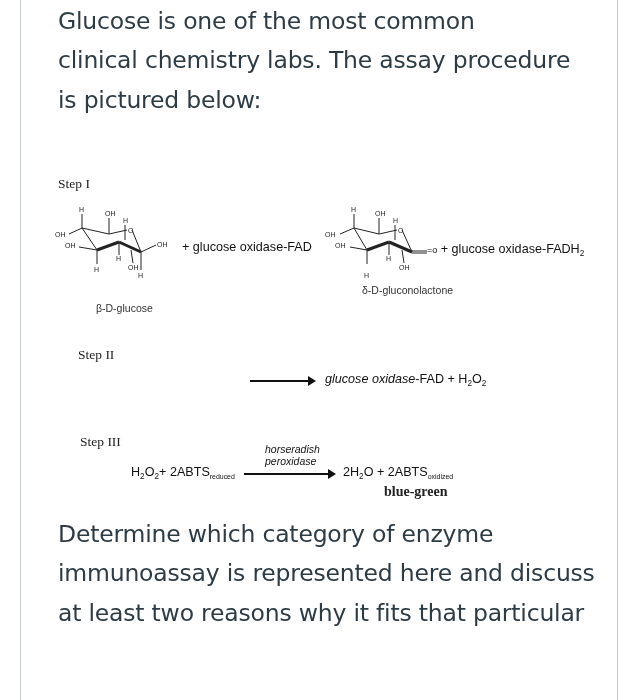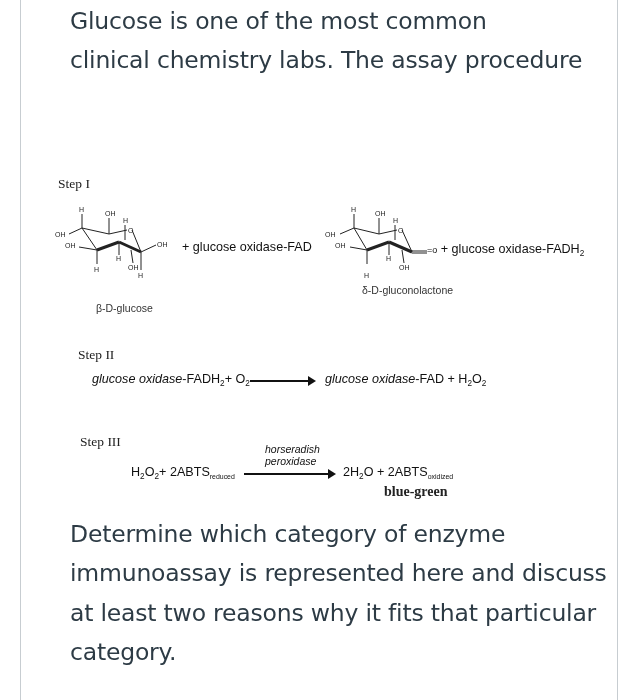--- a/index.html
+++ b/index.html
@@ -1,19 +1,19 @@
 <!DOCTYPE html>
 <html><head>
 <meta charset="utf-8">
 <style>
   html, body { margin:0; padding:0; }
   body { width:640px; height:700px; background:#ffffff; position:relative; overflow:hidden; font-family:"Liberation Sans", sans-serif; }
   .card { position:absolute; left:20px; top:-2px; width:598px; height:710px; border-left:1px solid #c7cdd1; border-right:1px solid #c7cdd1; box-sizing:border-box; }
   .para { position:absolute; left:58px; margin:0; font-family:"DejaVu Sans", sans-serif; font-size:23.5px; line-height:39.3px; color:#2d3b45; letter-spacing:-0.2px; }
-  .para .ln { display:block; white-space:nowrap;margin-left:12px; }
+  .para .ln { display:block; white-space:nowrap; }
   .figure { position:absolute; left:0; top:0; width:640px; height:700px;padding-left:20px; }
   .serif { font-family:"Liberation Serif", serif; color:#222; position:absolute; white-space:nowrap; }
   .sans { font-family:"Liberation Sans", sans-serif; color:#111; position:absolute; white-space:nowrap; }
   .step-label { font-size:13.5px; }
   .eq { font-size:12.6px; }
   .lbl { font-size:10.5px; color:#333; }
   .it { font-style:italic; }
   sub { font-size:65%; vertical-align:-3px; line-height:0; }
   .arrow { position:absolute; height:2px; background:#111; }
   .arrow::after { content:""; position:absolute; right:-2px; top:-4px; border-left:8px solid #111; border-top:5px solid transparent; border-bottom:5px solid transparent; }
@@ -21,20 +21,21 @@
   svg.mol text { font-family:"Liberation Sans", sans-serif; font-size:7px; fill:#222; }
 </style>
 </head>
 <body>
 
 <div class="card"></div>
 
 <div class="para" style="top:2px;">
   <span class="ln">Glucose is one of the most common</span>
   <span class="ln">clinical chemistry labs.  The assay procedure</span>
+  <span class="ln">is pictured below:</span>
 </div>
 
 <div class="figure">
 
   <div class="serif step-label" style="left:58px; top:176px;">Step I</div>
 
   <svg class="mol" style="left:52px; top:200px;" width="130" height="85" viewBox="0 0 130 85">
     <g stroke="#222" stroke-width="1" fill="none">
       <line x1="30" y1="28" x2="45" y2="50"></line>
       <line x1="45" y1="50" x2="67" y2="42" stroke-width="3"></line>
@@ -99,23 +100,20 @@
     <text x="42" y="78">H</text>
   </svg>
 
   <div class="sans eq" style="left:427px; top:242px;">
     <span style="font-size:9px;">=o</span>
     <span>+ glucose oxidase-FADH</span><sub>2</sub>
   </div>
   <div class="sans lbl" style="left:334px; top:284px;margin-left:28px;">δ-D-gluconolactone</div>
 
   <div class="serif step-label" style="left:78px; top:347px;">Step II</div>
-  <div class="sans eq" style="left:92px; top:372px;">
-    <span class="it">glucose oxidase</span><span>-FADH</span><sub>2</sub><span>+ O</span><sub>2</sub>
-  </div>
   <div class="arrow" style="left:250px; top:380px; width:64px;"></div>
   <div class="sans eq" style="left:325px; top:372px;">
     <span class="it">glucose oxidase</span><span>-FAD + H</span><sub>2</sub><span>O</span><sub>2</sub>
   </div>
 
   <div class="serif step-label" style="left:80px; top:434px;">Step III</div>
   <div class="sans it" style="left:265px; top:443px; font-size:10.5px; line-height:12px;">
     <div>horseradish</div>
     <div>peroxidase</div>
   </div>
@@ -126,14 +124,13 @@
   <div class="sans eq" style="left:343px; top:465px;">
     <span>2H</span><sub>2</sub><span>O + 2ABTS</span><sub style="font-size:55%;">oxidized</sub>
   </div>
   <div class="serif" style="left:384px; top:484px; font-size:14px; font-weight:bold;">blue-green</div>
 </div>
 
 <div class="para" style="top:515px;">
   <span class="ln">Determine which category of enzyme</span>
   <span class="ln">immunoassay is represented here and discuss</span>
   <span class="ln">at least two reasons why it fits that particular</span>
-  <span class="ln">category.</span>
 </div>
 
 </body></html>

